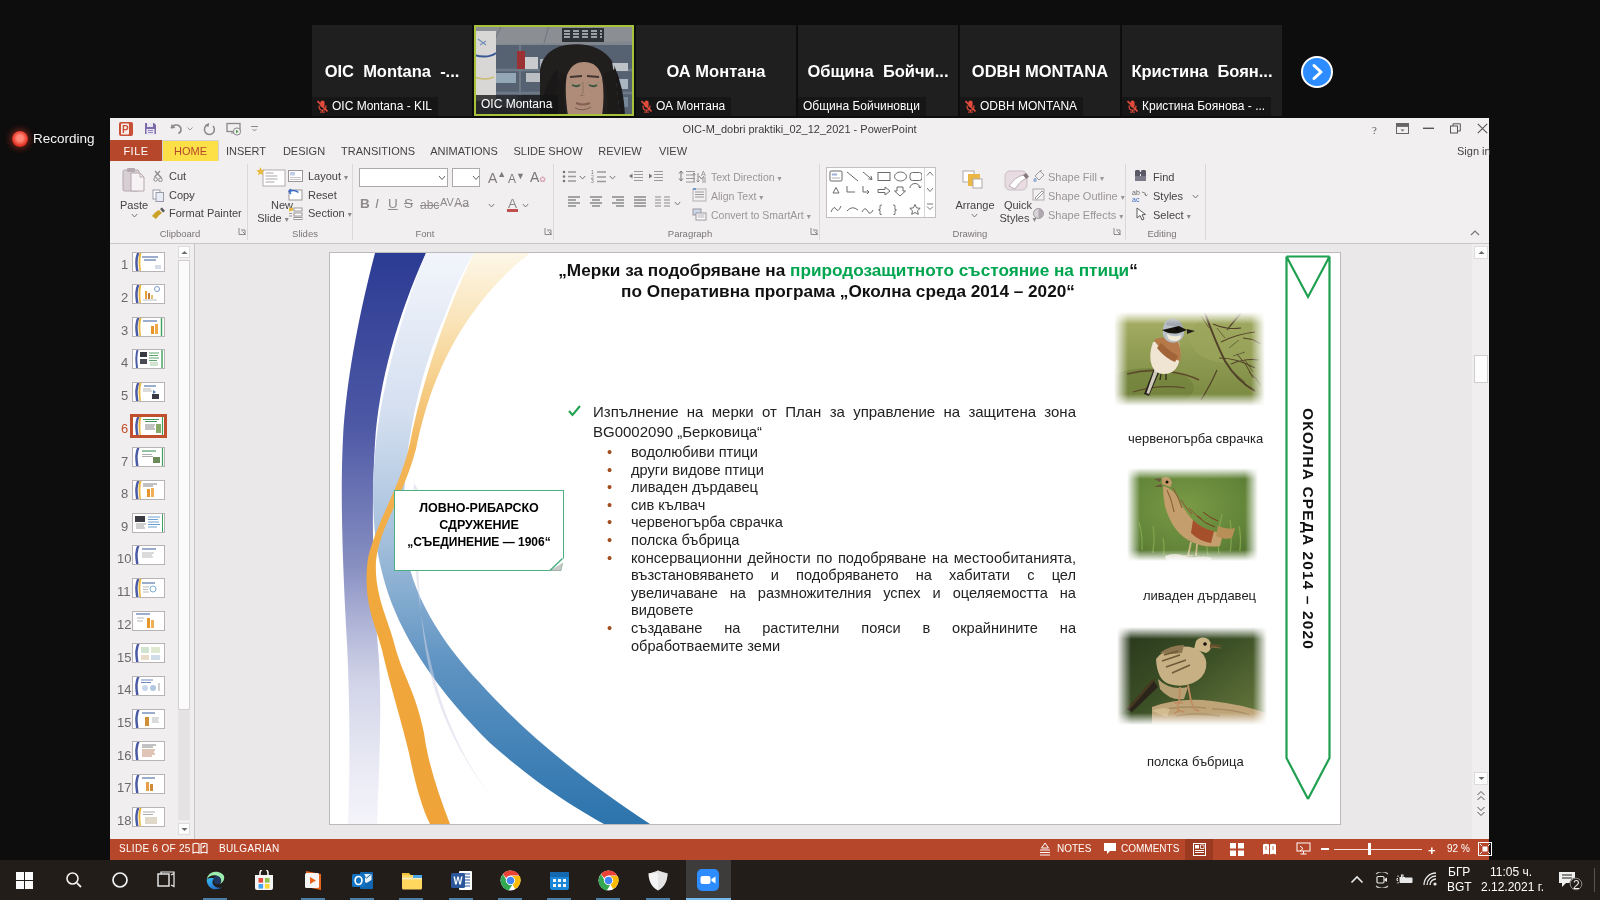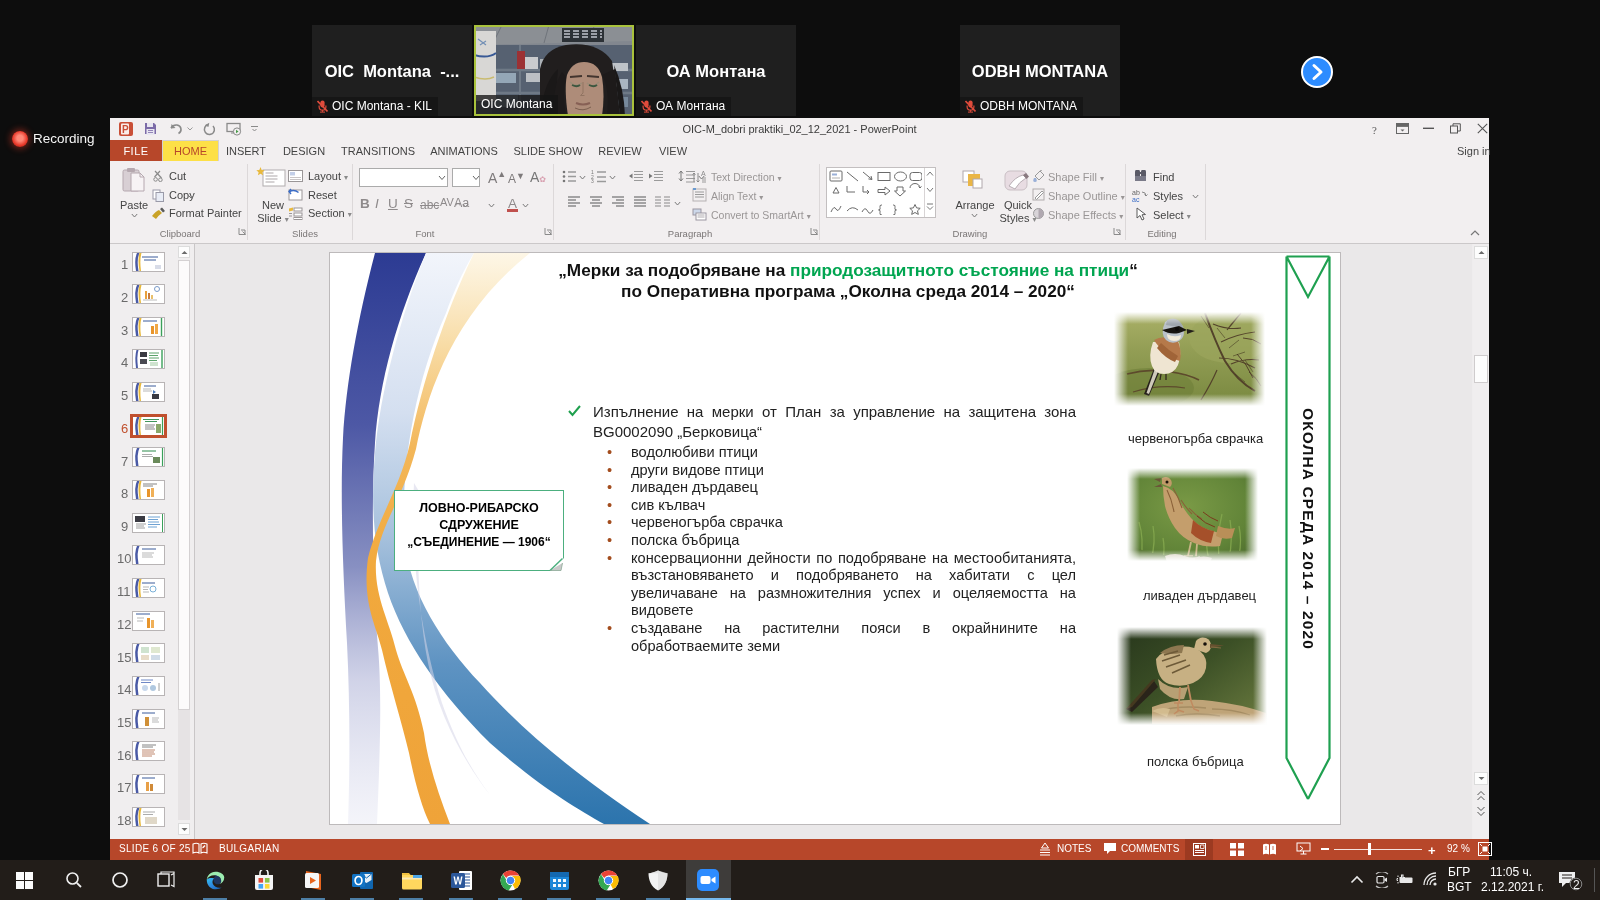--- a/index.html
+++ b/index.html
@@ -135,31 +135,47 @@
       <div class="nplate"><svg width="11" height="13" viewBox="0 0 11 13">
             <g fill="#e04c3c">
               <rect x="3.4" y="0.5" width="4.2" height="7" rx="2.1"></rect>
               <path d="M1.5 5.5 v1.2 a4 4 0 0 0 8 0 V5.5 h-1.2 v1.2 a2.8 2.8 0 0 1-5.6 0 V5.5Z"></path>
               <rect x="4.9" y="10.2" width="1.2" height="1.6"></rect>
               <rect x="3" y="11.6" width="5" height="1"></rect>
             </g>
             <line x1="0.5" y1="1" x2="10.5" y2="11.5" stroke="#e04c3c" stroke-width="1.6"></line>
           </svg>ОА Монтана</div>
     </div>
+    <div class="vtile" style="left:798px">
+      <div class="big">Община&nbsp; Бойчи...</div>
+      <div class="nplate">Община Бойчиновци</div>
+    </div>
     <div class="vtile" style="left:960px">
       <div class="big">ODBH MONTANA</div>
       <div class="nplate"><svg width="11" height="13" viewBox="0 0 11 13">
             <g fill="#e04c3c">
               <rect x="3.4" y="0.5" width="4.2" height="7" rx="2.1"></rect>
               <path d="M1.5 5.5 v1.2 a4 4 0 0 0 8 0 V5.5 h-1.2 v1.2 a2.8 2.8 0 0 1-5.6 0 V5.5Z"></path>
               <rect x="4.9" y="10.2" width="1.2" height="1.6"></rect>
               <rect x="3" y="11.6" width="5" height="1"></rect>
             </g>
             <line x1="0.5" y1="1" x2="10.5" y2="11.5" stroke="#e04c3c" stroke-width="1.6"></line>
           </svg>ODBH MONTANA</div>
+    </div>
+    <div class="vtile" style="left:1122px">
+      <div class="big">Кристина&nbsp; Боян...</div>
+      <div class="nplate"><svg width="11" height="13" viewBox="0 0 11 13">
+            <g fill="#e04c3c">
+              <rect x="3.4" y="0.5" width="4.2" height="7" rx="2.1"></rect>
+              <path d="M1.5 5.5 v1.2 a4 4 0 0 0 8 0 V5.5 h-1.2 v1.2 a2.8 2.8 0 0 1-5.6 0 V5.5Z"></path>
+              <rect x="4.9" y="10.2" width="1.2" height="1.6"></rect>
+              <rect x="3" y="11.6" width="5" height="1"></rect>
+            </g>
+            <line x1="0.5" y1="1" x2="10.5" y2="11.5" stroke="#e04c3c" stroke-width="1.6"></line>
+          </svg>Кристина Боянова - ...</div>
     </div>
     <div class="abs" style="left:1301px;top:33px;width:32px;height:32px;border-radius:50%;background:#2d8cff;border:2.5px solid #fff;"></div>
     <svg class="abs" style="left:1301px;top:33px" width="32" height="32" viewBox="0 0 32 32">
         <path d="M13 9.5 L20 16 L13 22.5" stroke="#fff" stroke-width="3" fill="none" stroke-linecap="round" stroke-linejoin="round"></path>
       </svg>
   </div>
 
   <div id="rec" class="abs"></div>
   <div class="abs" style="left:12px;top:131px;width:16px;height:16px;border-radius:50%;background:radial-gradient(circle at 50% 45%, #ff8878 0 25%, #e8392a 60%, #7a150e 100%);box-shadow:0 0 6px 2px rgba(230,60,40,.45)"></div>
   <div class="abs" style="left:33px;top:131px;color:#f5f5f5;font-size:13.5px;">Recording</div>
@@ -269,21 +285,21 @@
           <path d="M1 1 v6.5 h6.5 M3 3 h4 v4" fill="none" stroke="#8a8a8a"></path>
           <path d="M4.5 4.5 l3 3" stroke="#8a8a8a"></path>
         </svg>
       <div class="gdiv" style="left:137px"></div>
 
       <svg class="abs" style="left:146px;top:6px" width="30" height="26" viewBox="0 0 30 26">
         <rect x="7" y="3" width="22" height="16" fill="#fff" stroke="#b0acad"></rect>
         <path d="M9.5 6 h8 M9.5 9 h12 M9.5 12 h12 M9.5 15 h9" stroke="#c9c5c6" stroke-width="1.4"></path>
         <path d="M4.5 0 l1.2 3 3 .3 -2.3 2 .7 3 -2.6-1.6 -2.6 1.6 .7-3 -2.3-2 3-.3 Z" fill="#e8b93c"></path>
       </svg>
-      <div class="rtext" style="left:143px;top:38px;width:40px;text-align:center">New</div>
+      <div class="rtext" style="left:143px;top:38px;width:40px;text-align:right">New</div>
       <div class="rtext" style="left:143px;top:51px;width:40px;text-align:center">Slide <span class="dim" style="font-size:8px">▾</span></div>
       <svg class="abs" style="left:178px;top:9px" width="15" height="13" viewBox="0 0 15 13">
           <rect x="0.5" y="0.5" width="14" height="11" fill="#fff" stroke="#9a9697"></rect>
           <rect x="2" y="2" width="5" height="3.5" fill="#c3cfe8"></rect>
           <path d="M2 7.5 h11 M2 9.5 h11" stroke="#c9c5c6"></path>
         </svg>
       <div class="rtext" style="left:198px;top:9px">Layout <span class="dim" style="font-size:8px">▾</span></div>
       <svg class="abs" style="left:178px;top:27px" width="15" height="14" viewBox="0 0 15 14">
           <rect x="1" y="2" width="13" height="10" fill="#fff" stroke="#9a9697"></rect>
           <path d="M3 1 L1 3.5 L3 6" fill="none" stroke="#3a6cc6" stroke-width="1.4"></path>

